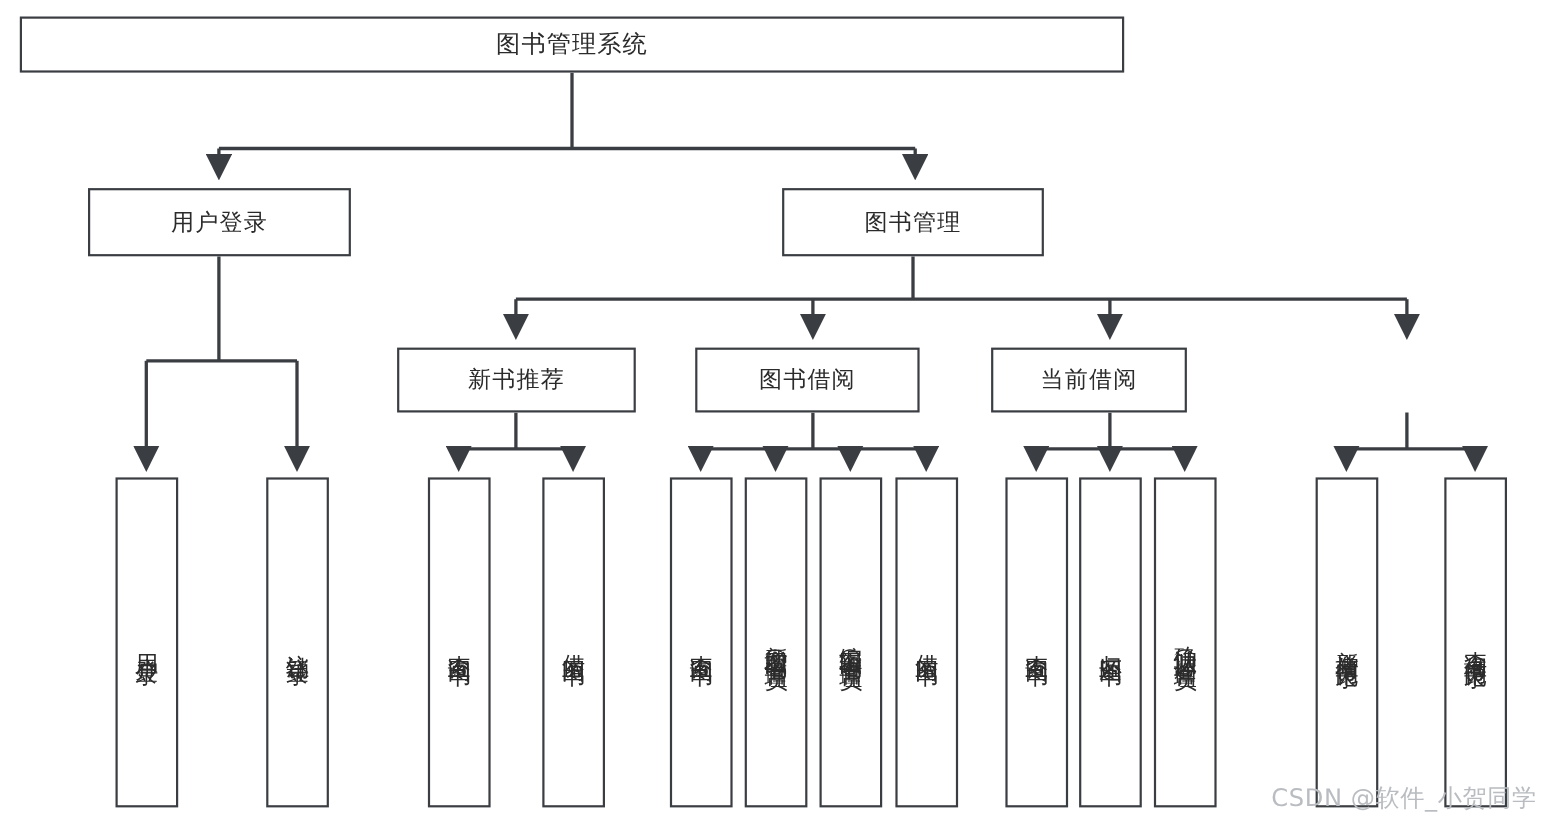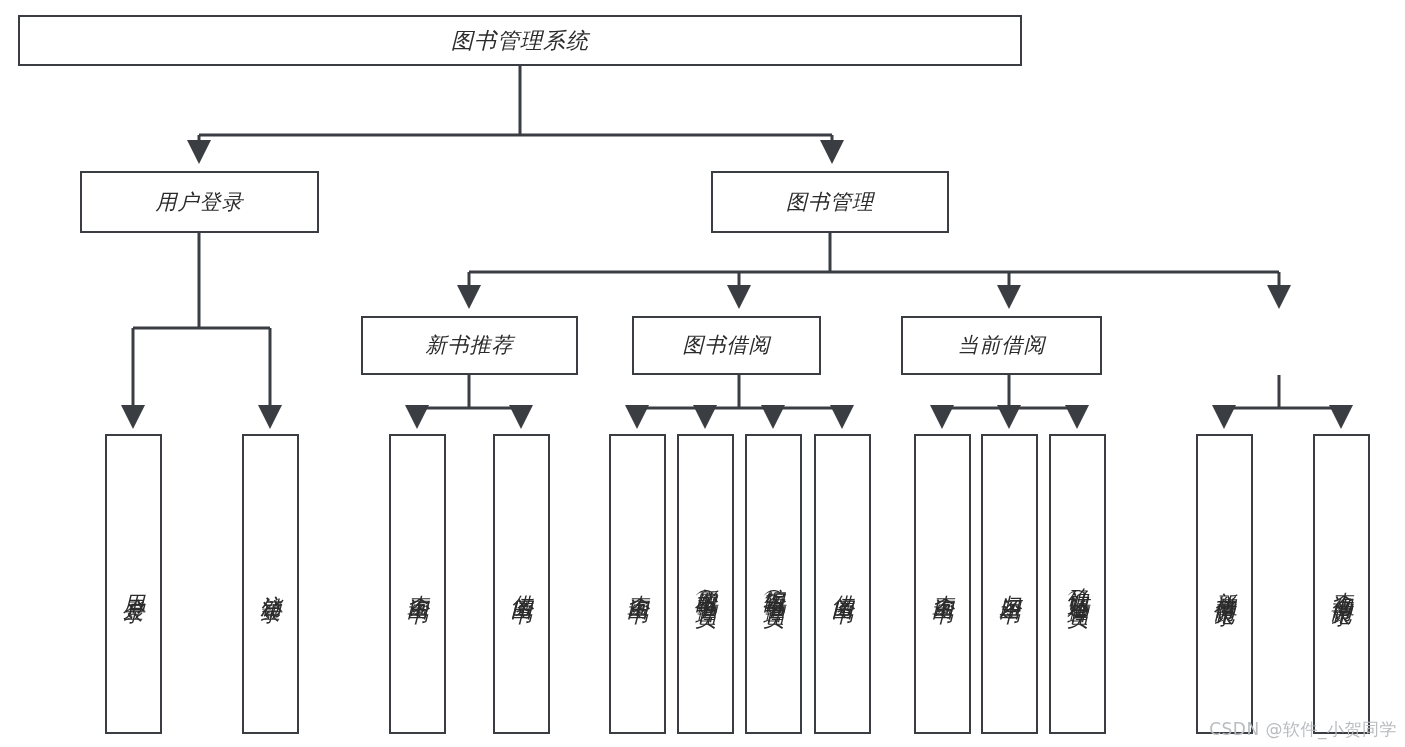--- a/index.html
+++ b/index.html
@@ -33,21 +33,20 @@
     display: flex;
     align-items: center;
     justify-content: center;
     color: #2b2b2b;
   }
   .node .lbl {
     display: block;
     text-align: right;
     line-height: 1.15;
     white-space: nowrap;
-    font-style: italic;
   }
   
   .node.h .lbl {
     font-size: 21px;
     letter-spacing: 1px;
   }
   .node.root .lbl {
     font-size: 22px;
     letter-spacing: 1px;
   }
@@ -62,21 +61,21 @@
     font-size: 21px;
     line-height: 1.05;
     letter-spacing: 3px;
     white-space: nowrap;
     max-height: 268px;
   }
   #watermark {
     position: absolute;
     right: 8px;
     bottom: 6px;
-    font-size: 17px;
+    font-size: 22px;
     color: #b9bcc0;
     letter-spacing: 0.5px;
     white-space: nowrap;
   }
 </style>
 </head>
 <body>
 
 <div id="canvas">
 
@@ -137,24 +136,24 @@
   <div class="node h" style="left:80px; top:171px; width:239px; height:62px;">
     <span class="lbl">用户登录</span>
   </div>
   <div class="node h" style="left:361px; top:316px; width:217px; height:59px;">
     <span class="lbl">新书推荐</span>
   </div>
 
   <div class="node h" style="left:711px; top:171px; width:238px; height:62px;">
     <span class="lbl">图书管理</span>
   </div>
-  <div class="node h" style="left:632px; top:316px; width:189px; height:59px;">
+  <div class="node h" style="left:632px; top:316px; width:204px; height:59px;">
     <span class="lbl">图书借阅</span>
   </div>
-  <div class="node h" style="left:901px; top:316px; width:201px; height:59px;">
+  <div class="node h" style="left:901px; top:316px; width:178px; height:59px;">
     <span class="lbl">当前借阅</span>
   </div>
 
   <div class="node v" style="left:105px; top:434px; width:57px; height:300px;">
     <span class="lbl">用户登录</span>
   </div>
   <div class="node v" style="left:242px; top:434px; width:57px; height:300px;">
     <span class="lbl">注销登录</span>
   </div>
 

